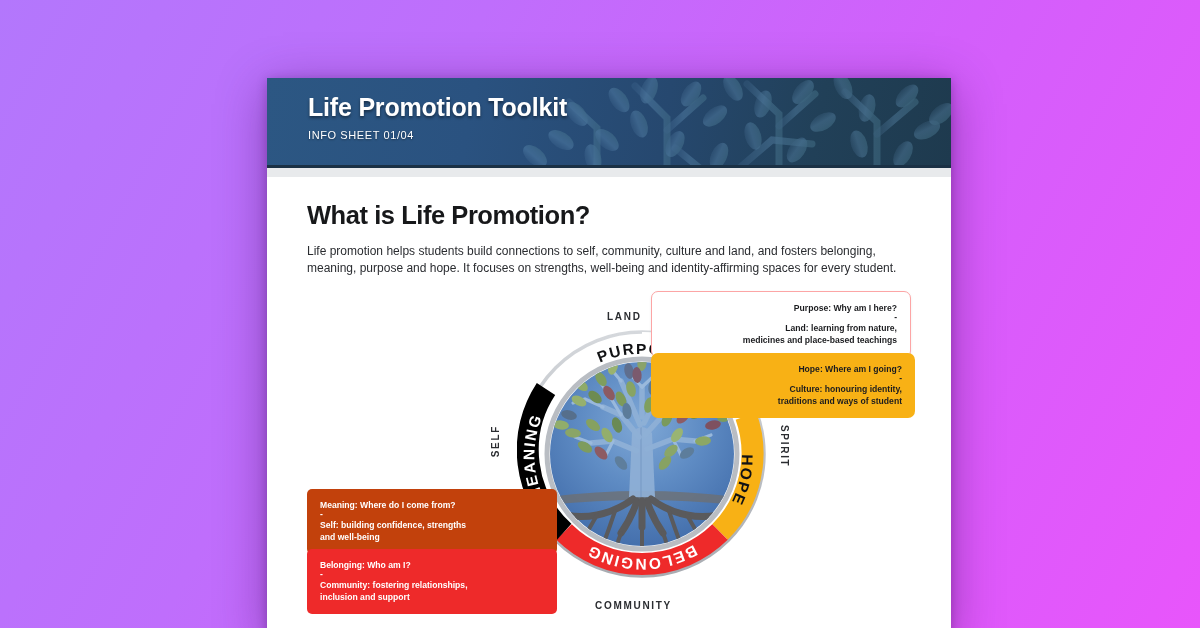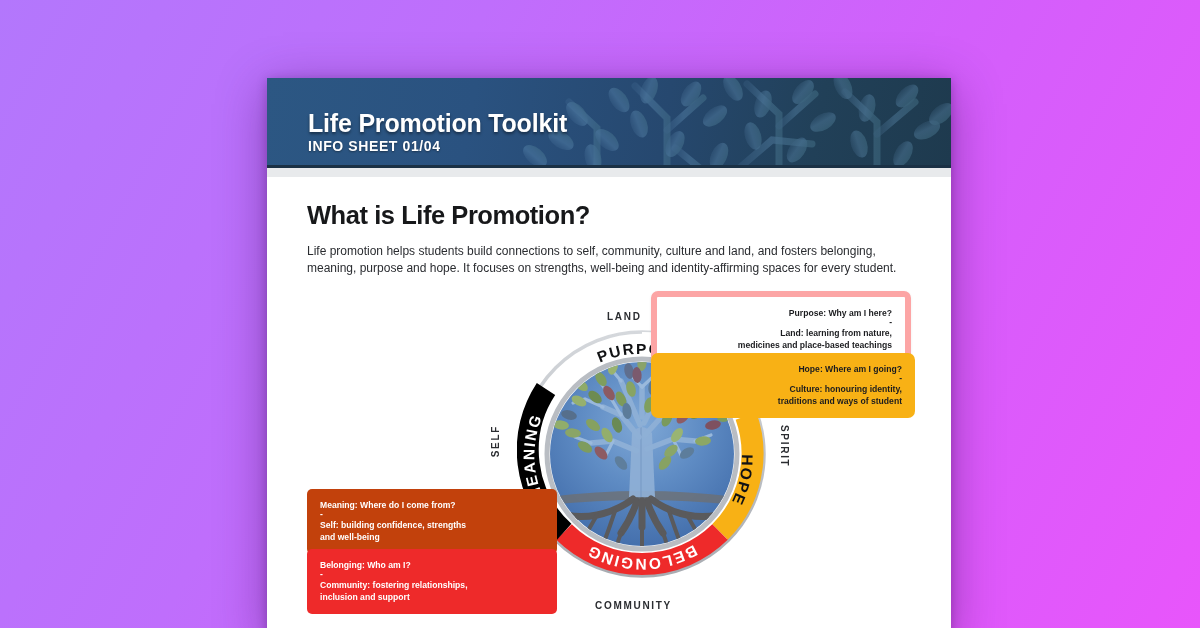--- a/index.html
+++ b/index.html
@@ -37,34 +37,35 @@
     overflow: hidden;
   }
   #banner-pattern {
     position: absolute;
     inset: 0;
     opacity: 0.5;
   }
   #banner-text {
     position: absolute;
     left: 41px;
-    top: 32px;
+    top: 16px;
     z-index: 3;
   }
   #banner-title {
     font-size: 25px;
     font-weight: bold;
     color: #ffffff;
     letter-spacing: -0.2px;
     text-shadow: 0 2px 3px rgba(0,0,0,0.45);
     line-height: 1.1;
   }
   #banner-sub {
-    font-size: 14px;
-    font-weight: bold;
+    margin-top: 7px;
+    font-size: 11px;
+    font-weight: normal;
     color: #ffffff;
     letter-spacing: 0.6px;
     text-shadow: 0 1px 2px rgba(0,0,0,0.4);
   }
   #banner-rule {
     width: 100%;
     height: 3px;
     background: #1b3145;
   }
   #banner-gap {
@@ -134,21 +135,21 @@
     font-size: 8.6px;
     font-weight: bold;
     line-height: 1.45;
     z-index: 6;
   }
   .callout .dash { display: block; line-height: 0.9; }
 
   #callout-purpose {
     left: 344px; top: 0px; width: 260px;
     background: #ffffff;
-    border: 6px solid #fca5a5;
+    border: 1px solid #fca5a5;
     border-radius: 7px;
     color: #1b1c1f;
     text-align: right;
     box-shadow: 0 1px 3px rgba(0,0,0,0.07);
   }
   #callout-hope {
     left: 344px; top: 62px; width: 264px;
     background: #f8b115;
     border-radius: 7px;
     color: #1b1c1f;

